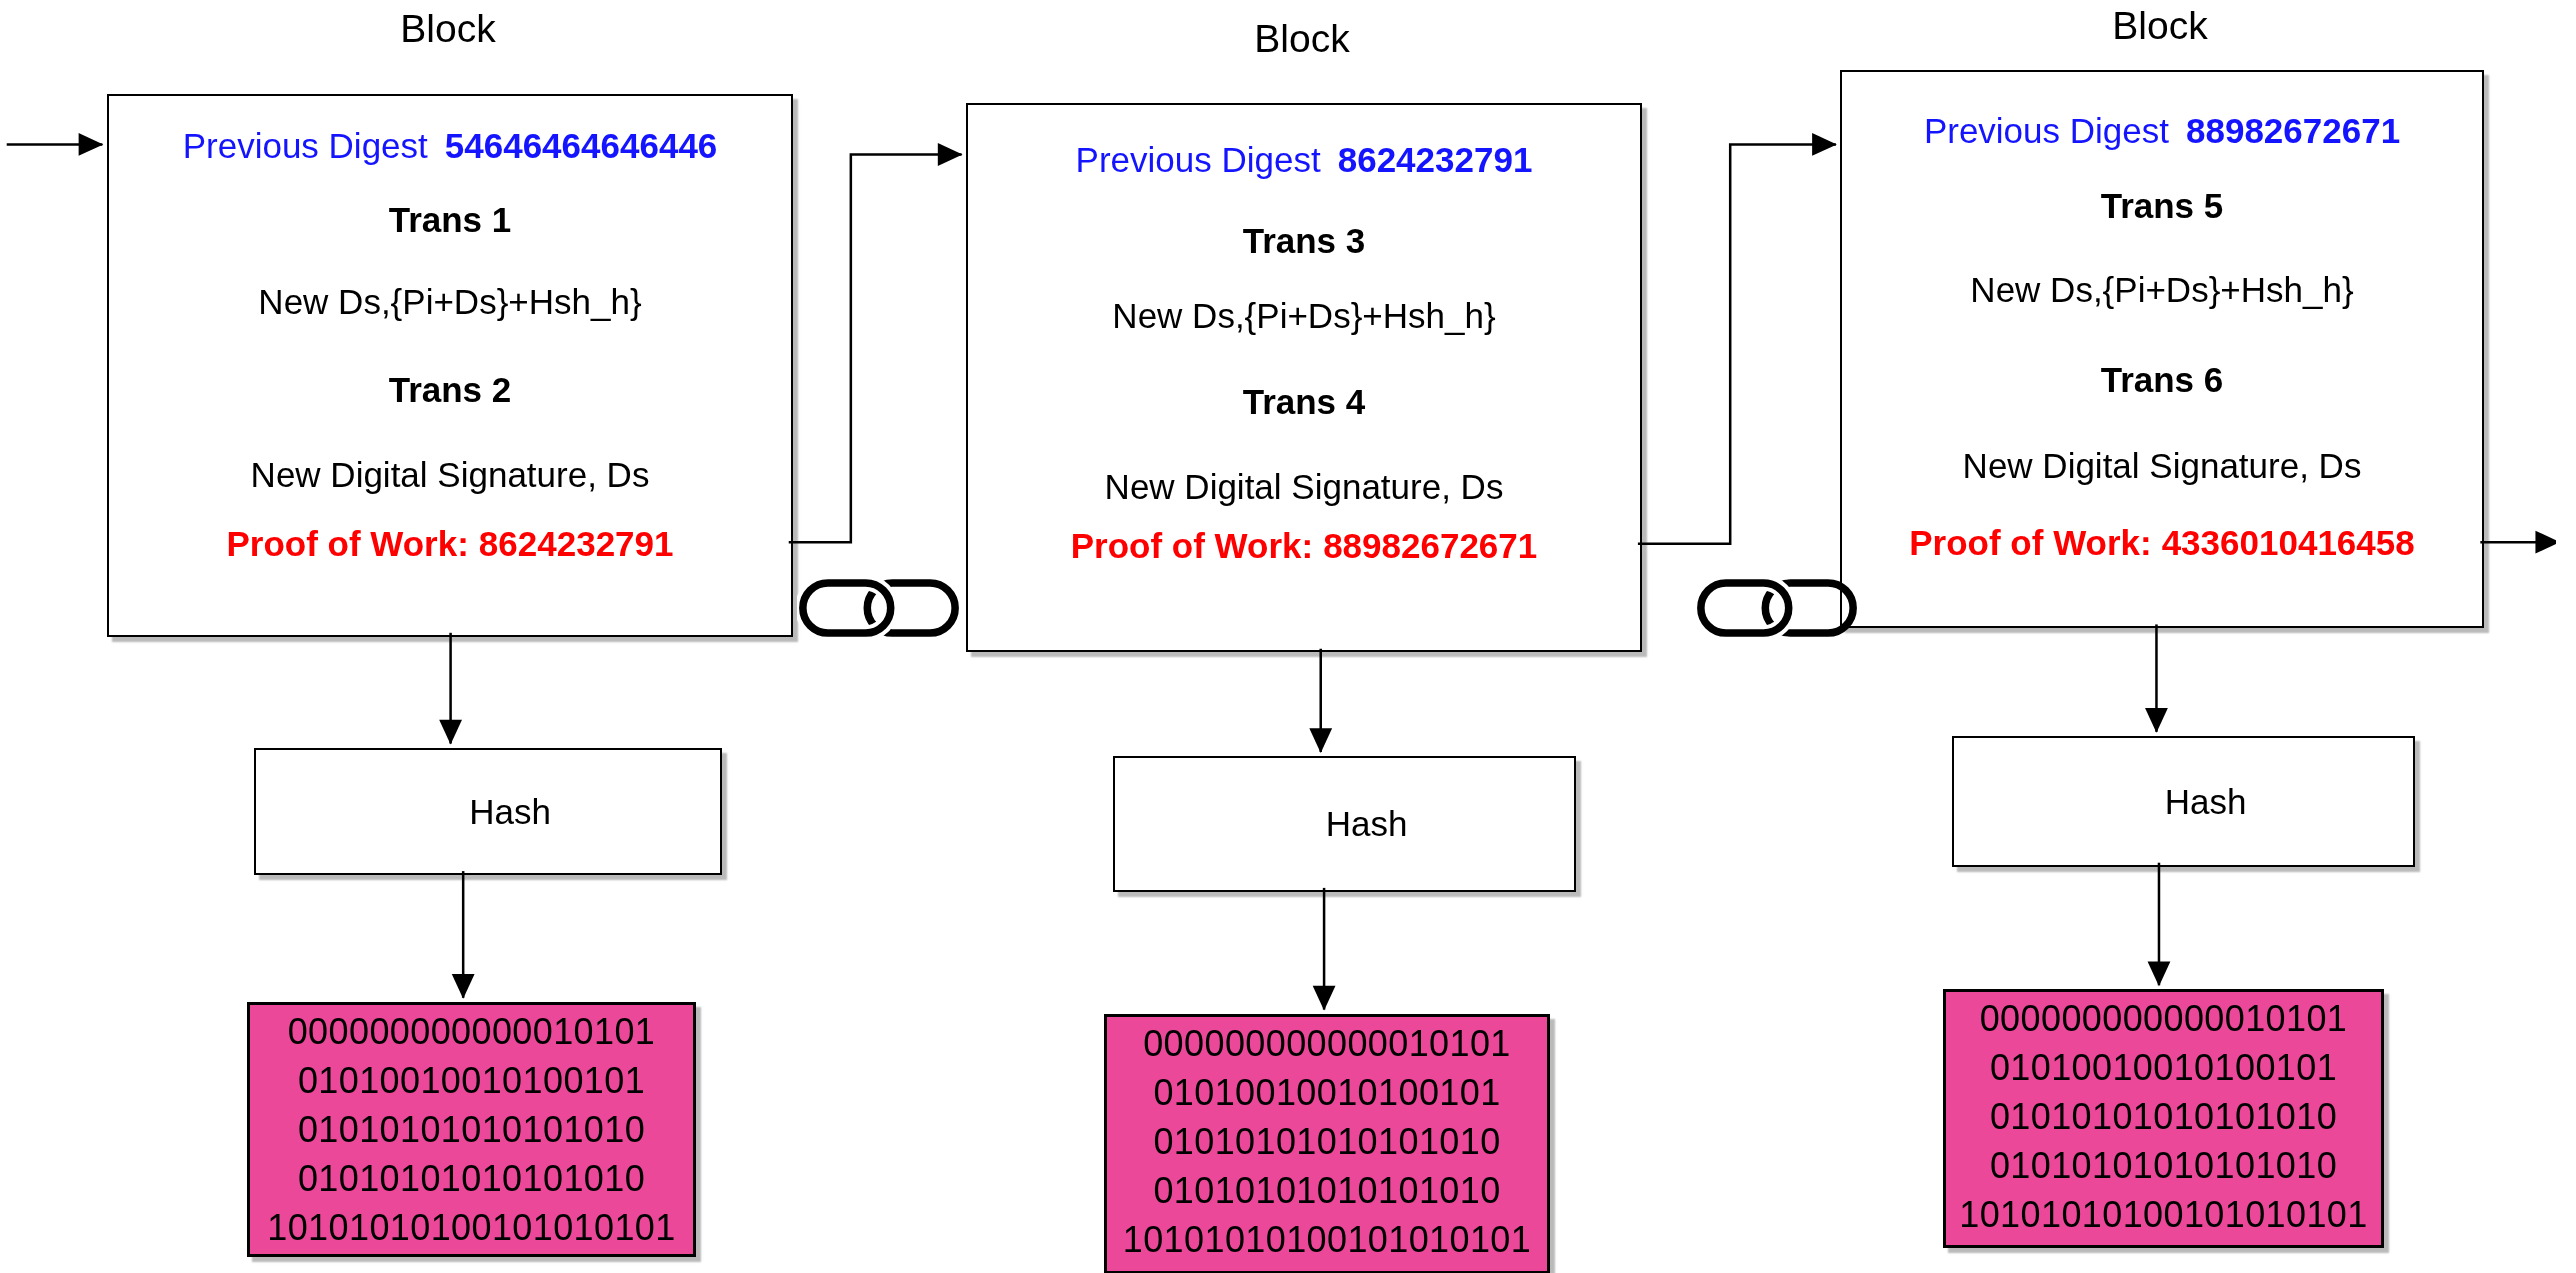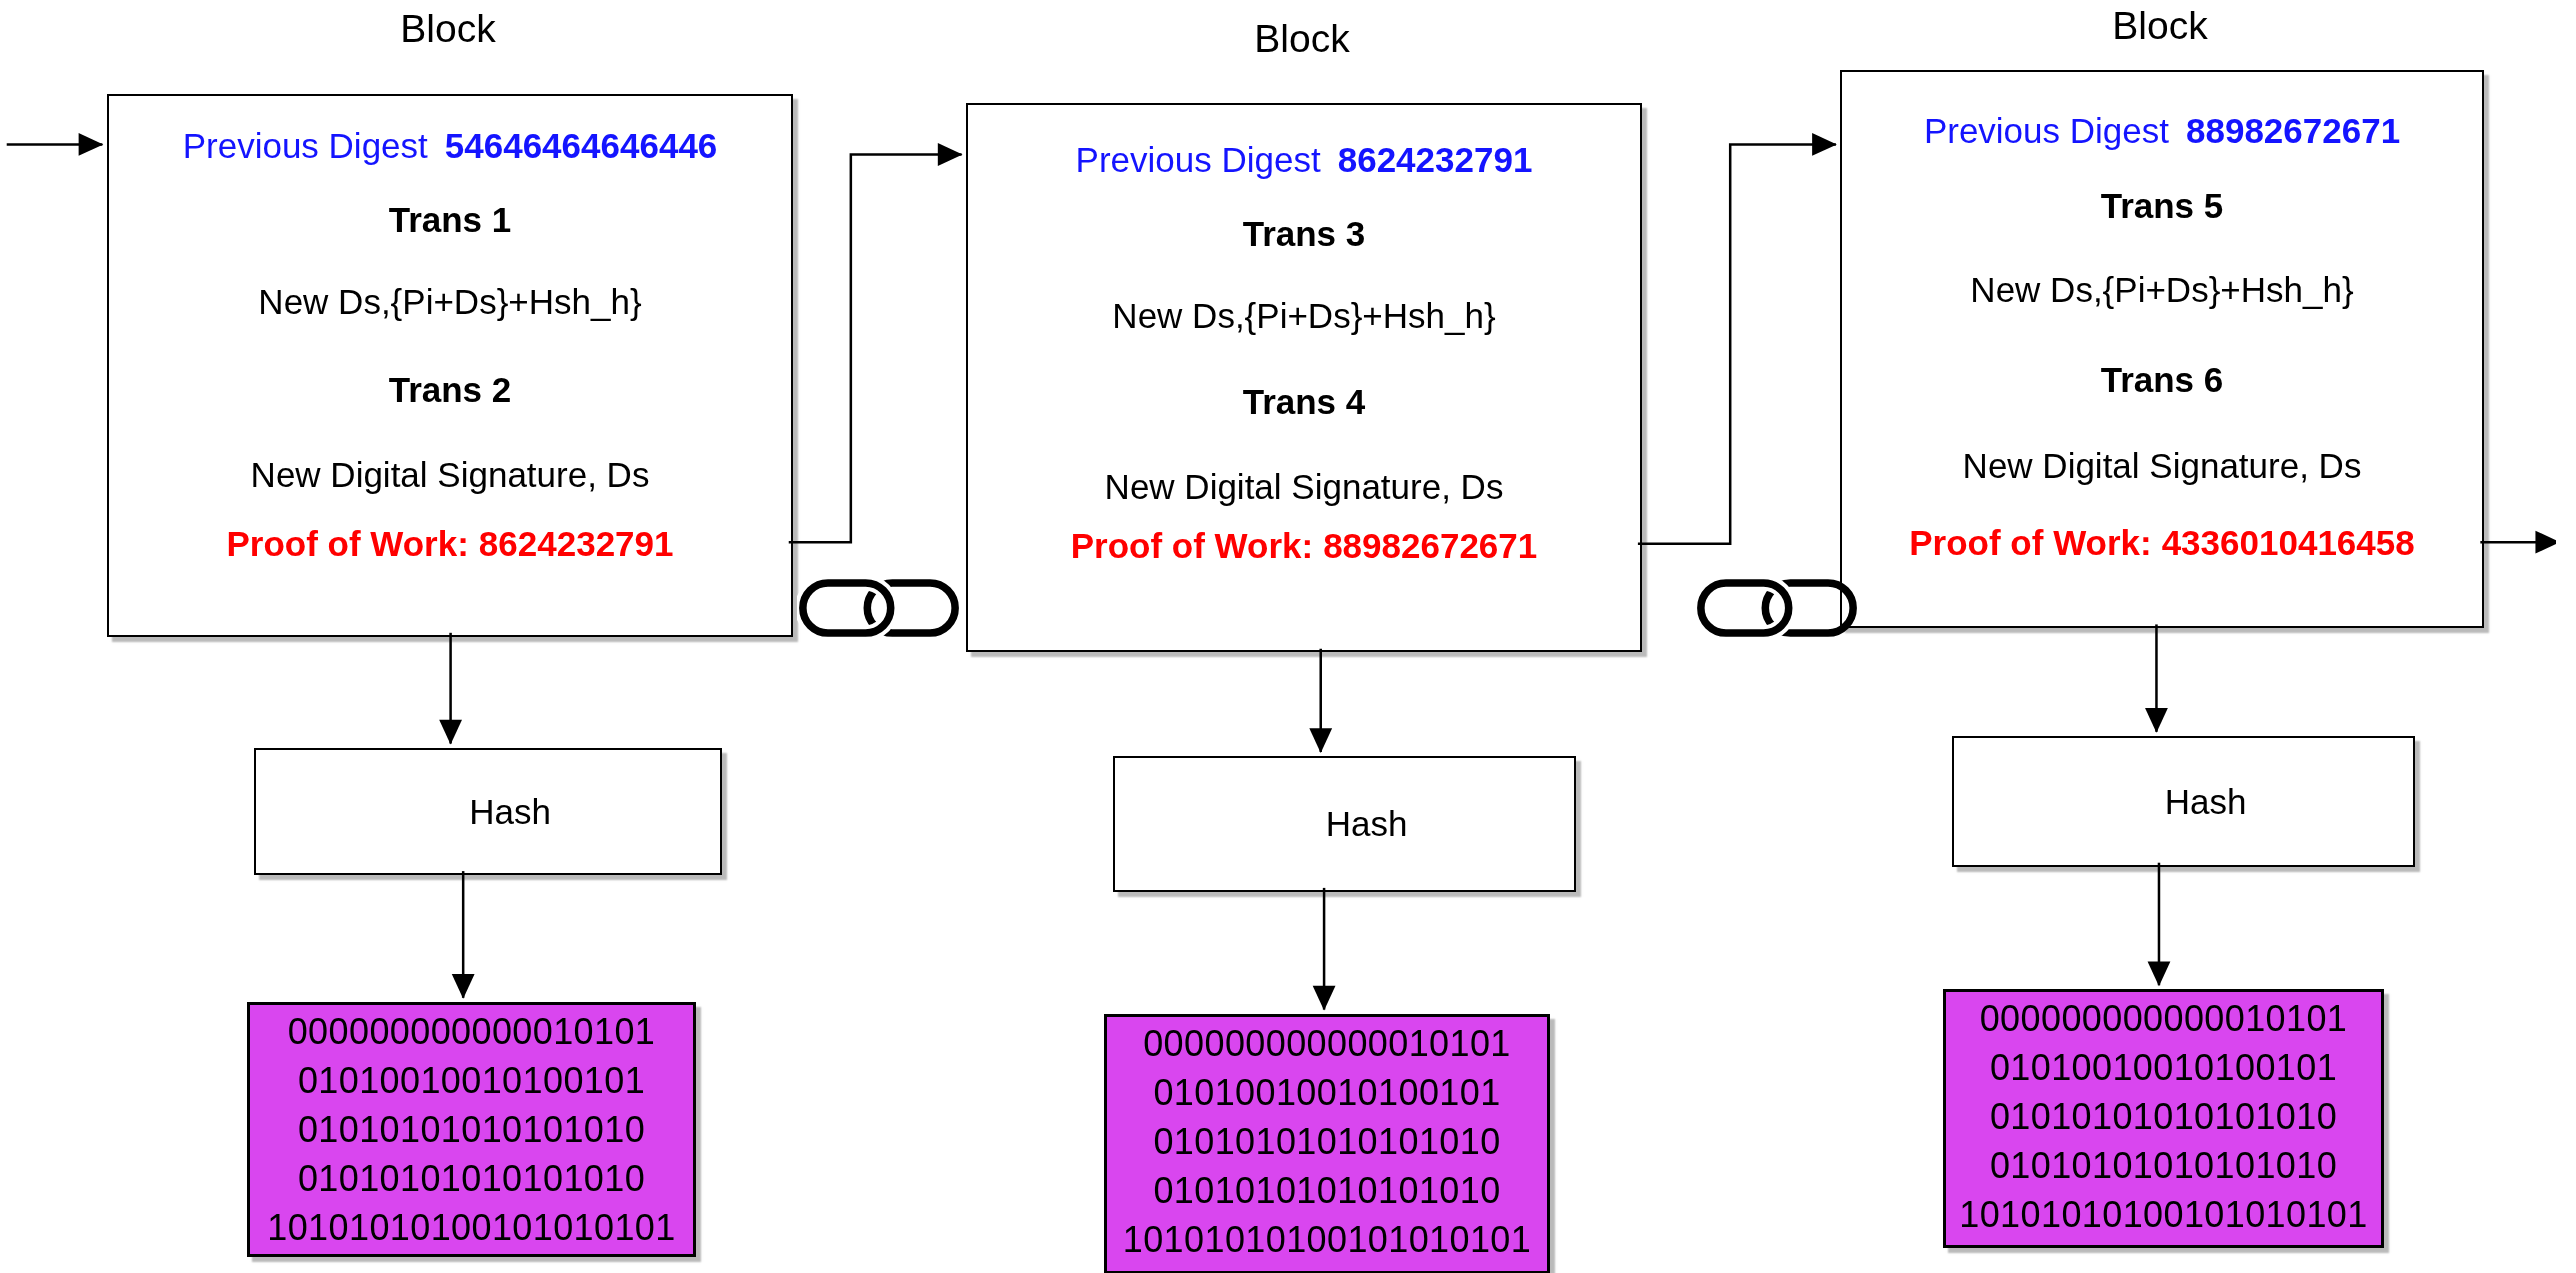--- a/index.html
+++ b/index.html
@@ -38,21 +38,21 @@
     position:absolute;
     background:#fff;
     border:2.5px solid #000;
     box-shadow:5px 5px 1.7px rgba(130,130,130,0.55);
     display:flex;align-items:center;justify-content:center;
     font-size:35px;
     padding-left:44px;
   }
   .bin-box{
     position:absolute;
-    background:#d946ef;
+    background:#ec4899;
     border:3.4px solid #000;
     box-shadow:5px 5px 1.7px rgba(130,130,130,0.55);
     text-align:center;
     font-size:36px;
     line-height:49px;
     padding-top:1.7px;
     white-space:nowrap;
   }
   .bin-row{letter-spacing:0.4px;}
   svg.overlay{
@@ -92,21 +92,21 @@
     <div class="bin-row">01010101010101010</div>
     <div class="bin-row">10101010100101010101</div>
   </div>
 
   <div class="block-title" style="left:966px;top:17px;width:672px">Block</div>
 
   <div class="block-box" style="left:966px;top:103px;width:672px;height:545px">
     <div class="brow digest" style="top:35px">
       <span>Previous Digest</span><span class="num">8624232791</span>
     </div>
-    <div class="brow bold" style="top:109px">Trans 3</div>
+    <div class="brow bold" style="top:116px">Trans 3</div>
     <div class="brow" style="top:191px">New Ds,{Pi+Ds}+Hsh_h}</div>
     <div class="brow bold" style="top:277px">Trans 4</div>
     <div class="brow" style="top:362px">New Digital Signature, Ds</div>
     <div class="brow pow" style="top:421px">
       <span>Proof of Work:</span><span class="num">88982672671</span>
     </div>
   </div>
 
   <div class="hash-box" style="left:1113px;top:756px;width:415px;height:132px">
     <span>Hash</span>

